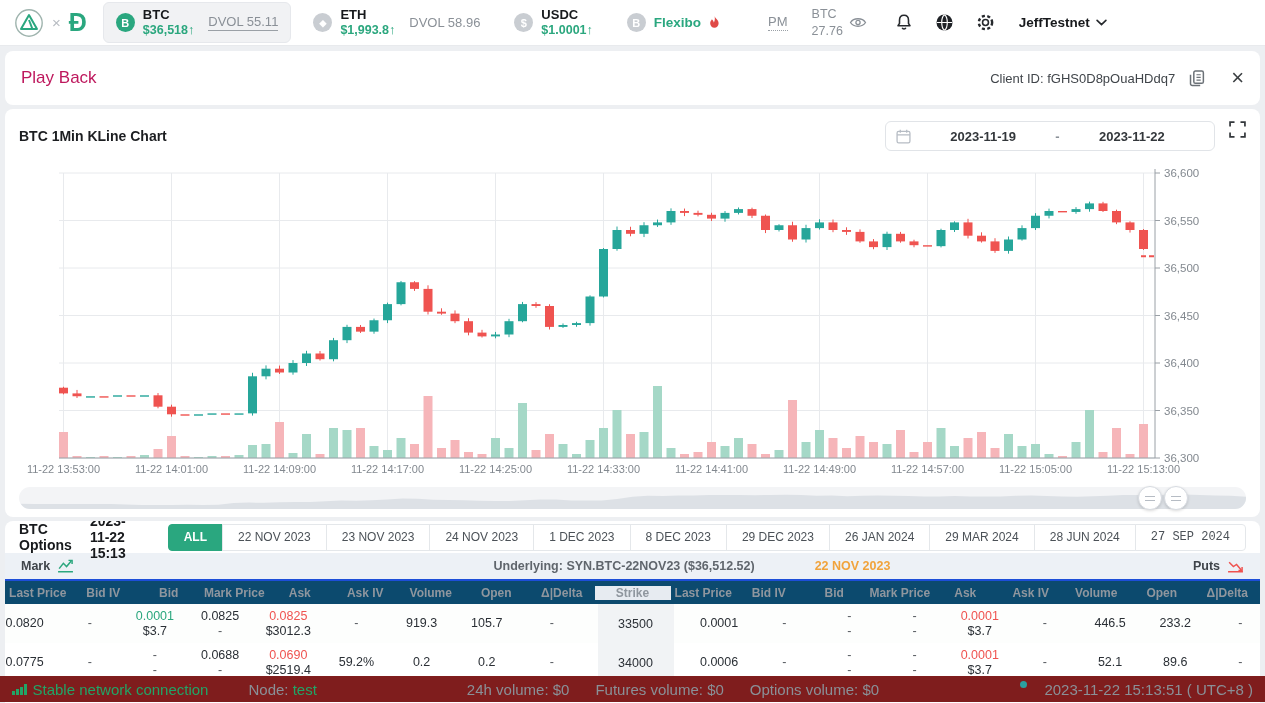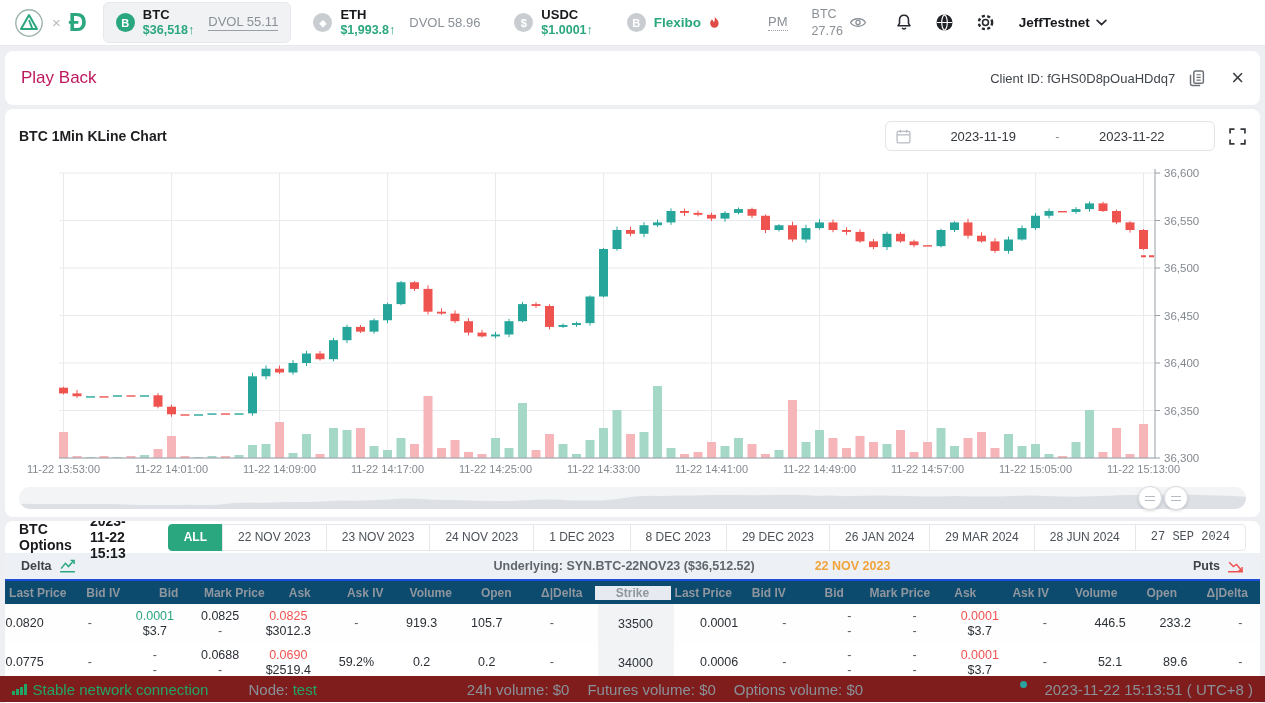--- a/index.html
+++ b/index.html
@@ -39,21 +39,21 @@
   .card { background:#fff; border-radius:8px; margin:0 5px; }
   .playback { margin-top:5px; height:54px; display:flex; align-items:center; padding:0 16px; }
   .pb-title { font-size:17px; font-weight:500; color:#be185d; }
   .pb-right { margin-left:auto; display:flex; align-items:center; gap:14px; }
   .client-id { font-size:13px; color:#40454a; }
   .close-x { font-size:22px; color:#3c4043; line-height:1; margin-left:12px; cursor:pointer; }
 
   .chart-card { margin-top:4px; padding:8px 14px 8px; }
   .chart-head { height:38px; display:flex; align-items:center; }
   .chart-title { font-size:14px; font-weight:700; color:#1c1e21; }
-  .chart-head-right { margin-left:auto; display:flex; align-items:center; gap:14px; }
+  .chart-head-right { margin-left:auto; display:flex; align-items:flex-start; gap:14px;font-weight:bold; }
   .datebox { width:330px; height:30px; border:1px solid #e1e4e8; border-radius:6px; display:flex; align-items:center; padding:0 10px; }
   .datebox .dt { flex:1; text-align:center; font-size:13px; color:#33373b; }
   .datebox .sep { color:#8a9097; font-size:13px; }
   .kline-wrap { position:relative; }
   .navigator { position:relative; margin-top:6px; height:22px; background:#f3f4f6; border-radius:11px; overflow:visible; }
   .navigator svg { display:block; width:100%; height:22px; border-radius:11px; }
   .nav-handle { position:absolute; top:-1px; width:24px; height:24px; border-radius:50%; background:#fff; border:1px solid #d7dbe1; box-shadow:0 1px 3px rgba(0,0,0,.15); display:flex; flex-direction:column; align-items:center; justify-content:center; gap:3px; }
   .nav-handle i { display:block; width:10px; height:0; border-top:1.5px solid #b6bcc4; }
 
   
@@ -85,21 +85,21 @@
   .strike-col { background:#f1f3f5; font-size:12.5px; color:#2b3036; display:flex; align-items:center; justify-content:center; }
   .colhead .strike-col { background:#e7ebf1; font-weight:700; color:#8f969e; font-size:12px; }
 
   
   .statusbar { position:absolute; left:0; bottom:1px; width:1265px; height:26px; background:#7f1d1d; display:flex; align-items:center; padding:0 12px; font-size:15px; color:#8a9097; z-index:20; }
   .sig { display:flex; align-items:flex-end; gap:1.5px; margin-right:6px; }
   .sig i { display:block; width:2.5px; background:#21a567; }
   .conn { color:#21a567; }
   .node { margin-left:40px; }
   .node b { color:#21a567; font-weight:400; }
-  .vols { display:flex; gap:18px; margin-left:150px; }
+  .vols { display:flex; gap:26px; margin-left:150px; }
   .sb-right { margin-left:auto; display:flex; align-items:flex-start; gap:17px; }
   .tdot { width:7px; height:7px; border-radius:50%; background:#2aa0a0; }
   svg.ic { display:block; }
 </style>
 </head>
 <body>
 
 <div class="navbar">
   <div class="logo-wrap">
     <svg class="ic" width="30" height="30" viewBox="0 0 30 30">
@@ -525,21 +525,21 @@
         <div class="tab">29 DEC 2023</div>
         <div class="tab">26 JAN 2024</div>
         <div class="tab">29 MAR 2024</div>
         <div class="tab">28 JUN 2024</div>
         <div class="tab">27 SEP 2024</div>
       </div>
   </div>
 
   <div class="band">
     <div class="band-left">
-      <span>Delta</span>
+      <span>Mark</span>
       <svg class="ic" width="17" height="14" viewBox="0 0 16 13">
         <path d="M1 12 H15" stroke="#2ba77e" stroke-width="1.4"></path>
         <polyline points="2,9 6,4 9,7 13.4,1.8" fill="none" stroke="#2ba77e" stroke-width="1.4"></polyline>
         <path d="M10.8 1.2 H14.2 V4.6" fill="none" stroke="#2ba77e" stroke-width="1.4"></path>
       </svg>
     </div>
     <div class="band-center">
       <span class="underlying">Underlying: SYN.BTC-22NOV23 ($36,512.52)</span>
       <span class="expiry-orange">22 NOV 2023</span>
     </div>

